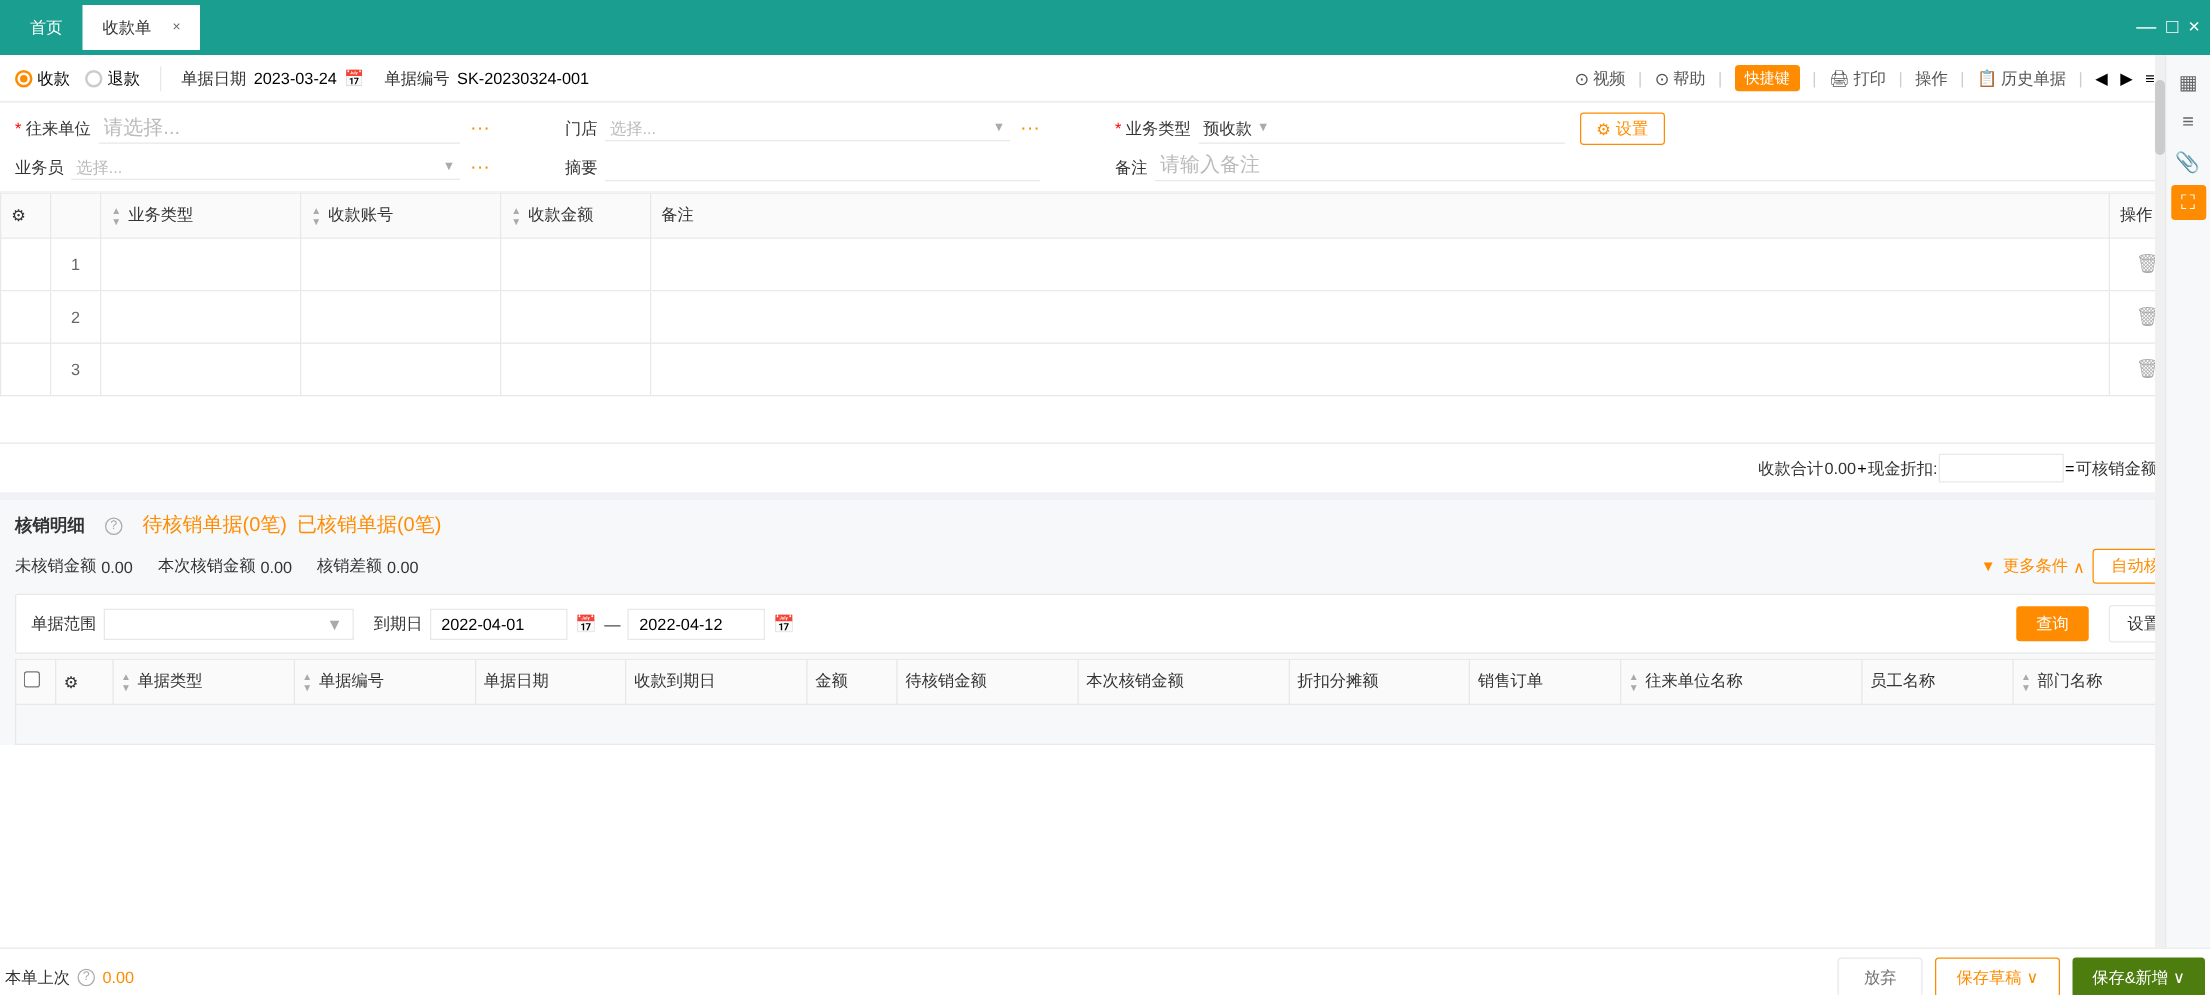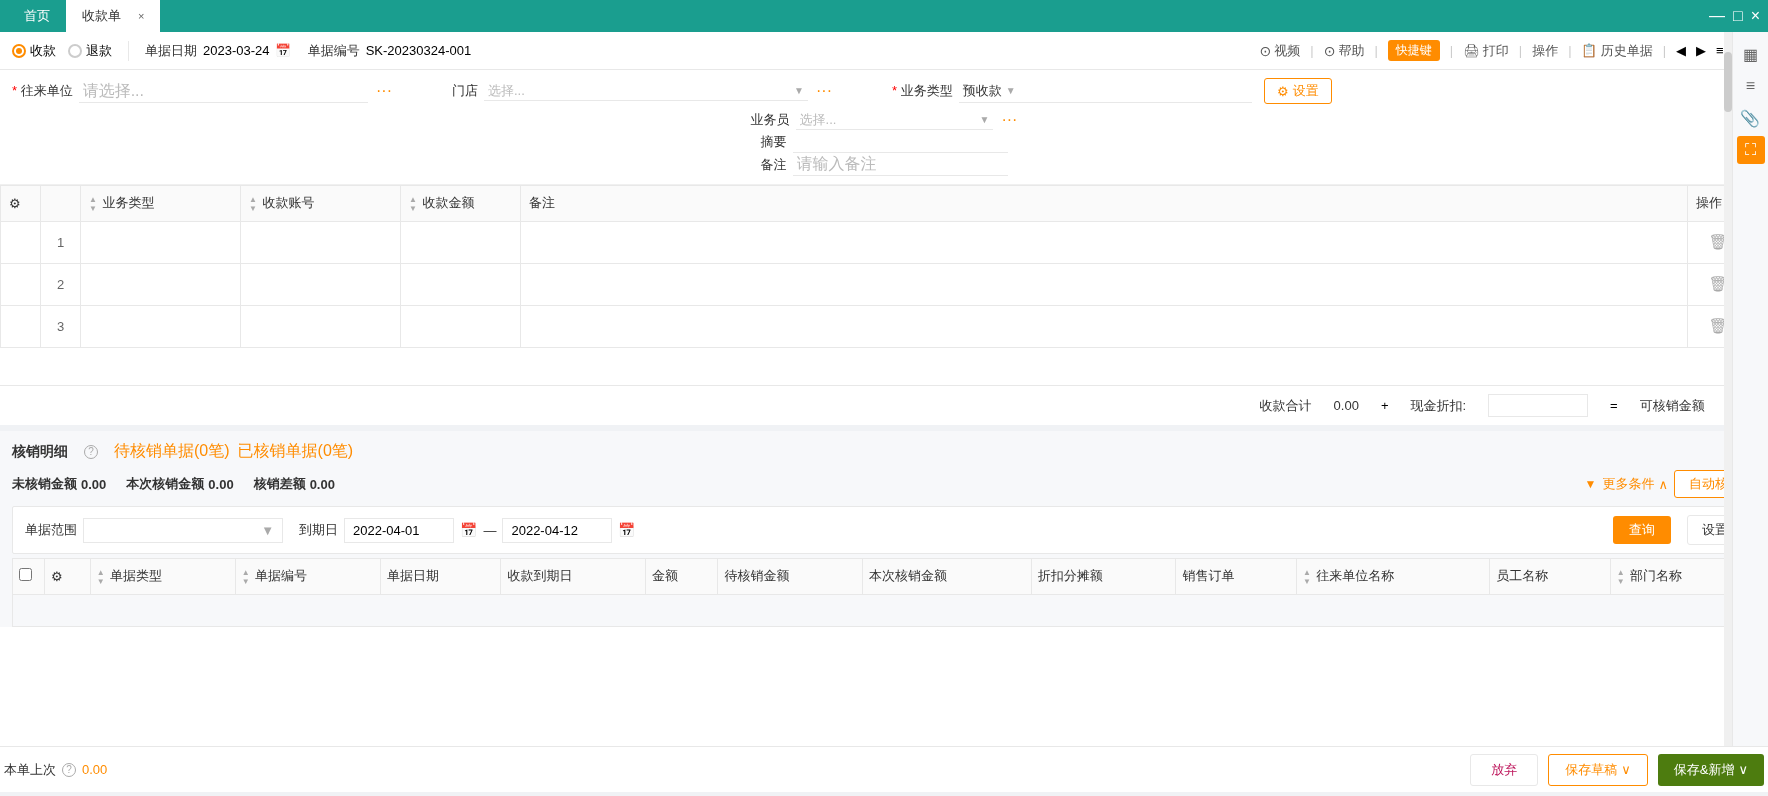--- a/index.html
+++ b/index.html
@@ -3,21 +3,21 @@
   <meta charset="utf-8">
   <style>
     * { box-sizing: border-box; margin: 0; padding: 0; font-family: 'Microsoft YaHei', Arial, sans-serif; font-size: 13px; }
     body { background: #f0f2f5; width: 1768px; height: 796px; overflow: hidden; }
 
     
     .tab-bar {
       display: flex;
       align-items: center;
       background: #1a9e8f;
-      height: 32px;
+      height: 44px;
       padding: 0 8px;
     }
     .tab-home {
       color: #fff;
       padding: 0 16px;
       height: 36px;
       display: flex;
       align-items: center;
       font-size: 13px;
       cursor: pointer;
@@ -146,21 +146,20 @@
       border-bottom: 1px solid #f0f0f0;
     }
     .form-row {
       display: flex;
       align-items: center;
       gap: 0;
       margin-bottom: 6px;
     }
     .form-row:last-child {
       margin-bottom: 0;
-      flex-direction: column;
     }
     .form-field {
       display: flex;
       align-items: center;
       gap: 6px;
       flex: 1;
     }
     .form-field label {
       white-space: nowrap;
       color: #333;
@@ -284,21 +283,21 @@
       cursor: pointer;
       font-size: 15px;
     }
 
     
     .summary-row {
       display: flex;
       align-items: center;
       justify-content: flex-end;
       padding: 8px 16px;
-      gap: 22px;
+      gap: 1px;
       border-top: 1px solid #e8e8e8;
       font-size: 13px;
     }
     .summary-row .label { color: #333; }
     .summary-row .value { color: #333; }
     .summary-row .orange { color: #ff8c00; font-weight: bold; }
     .summary-input {
       border: 1px solid #e8e8e8;
       width: 100px;
       padding: 3px 6px;
@@ -339,21 +338,20 @@
       align-items: center;
       gap: 20px;
       font-size: 13px;
       margin-bottom: 8px;
     }
     .hexiao-info-row .info-item {
       display: flex;
       align-items: center;
       gap: 4px;
       color: #333;
-      font-weight: bold;
     }
     .hexiao-info-row .info-item .val {
       color: #333;
     }
     .more-conditions {
       margin-left: auto;
       display: flex;
       align-items: center;
       gap: 6px;
     }
@@ -480,21 +478,21 @@
     }
     .footer-info .orange { color: #ff8c00; }
     .footer-right {
       margin-left: auto;
       display: flex;
       gap: 10px;
     }
     .btn-abandon {
       background: #fff;
       border: 1px solid #e8e8e8;
-      color: #be185d;
+      color: #737373;
       padding: 6px 20px;
       border-radius: 3px;
       cursor: pointer;
       font-size: 13px;
     }
     .btn-save-draft {
       background: #fff;
       border: 1px solid #ff8c00;
       color: #ff8c00;
       padding: 6px 16px;

